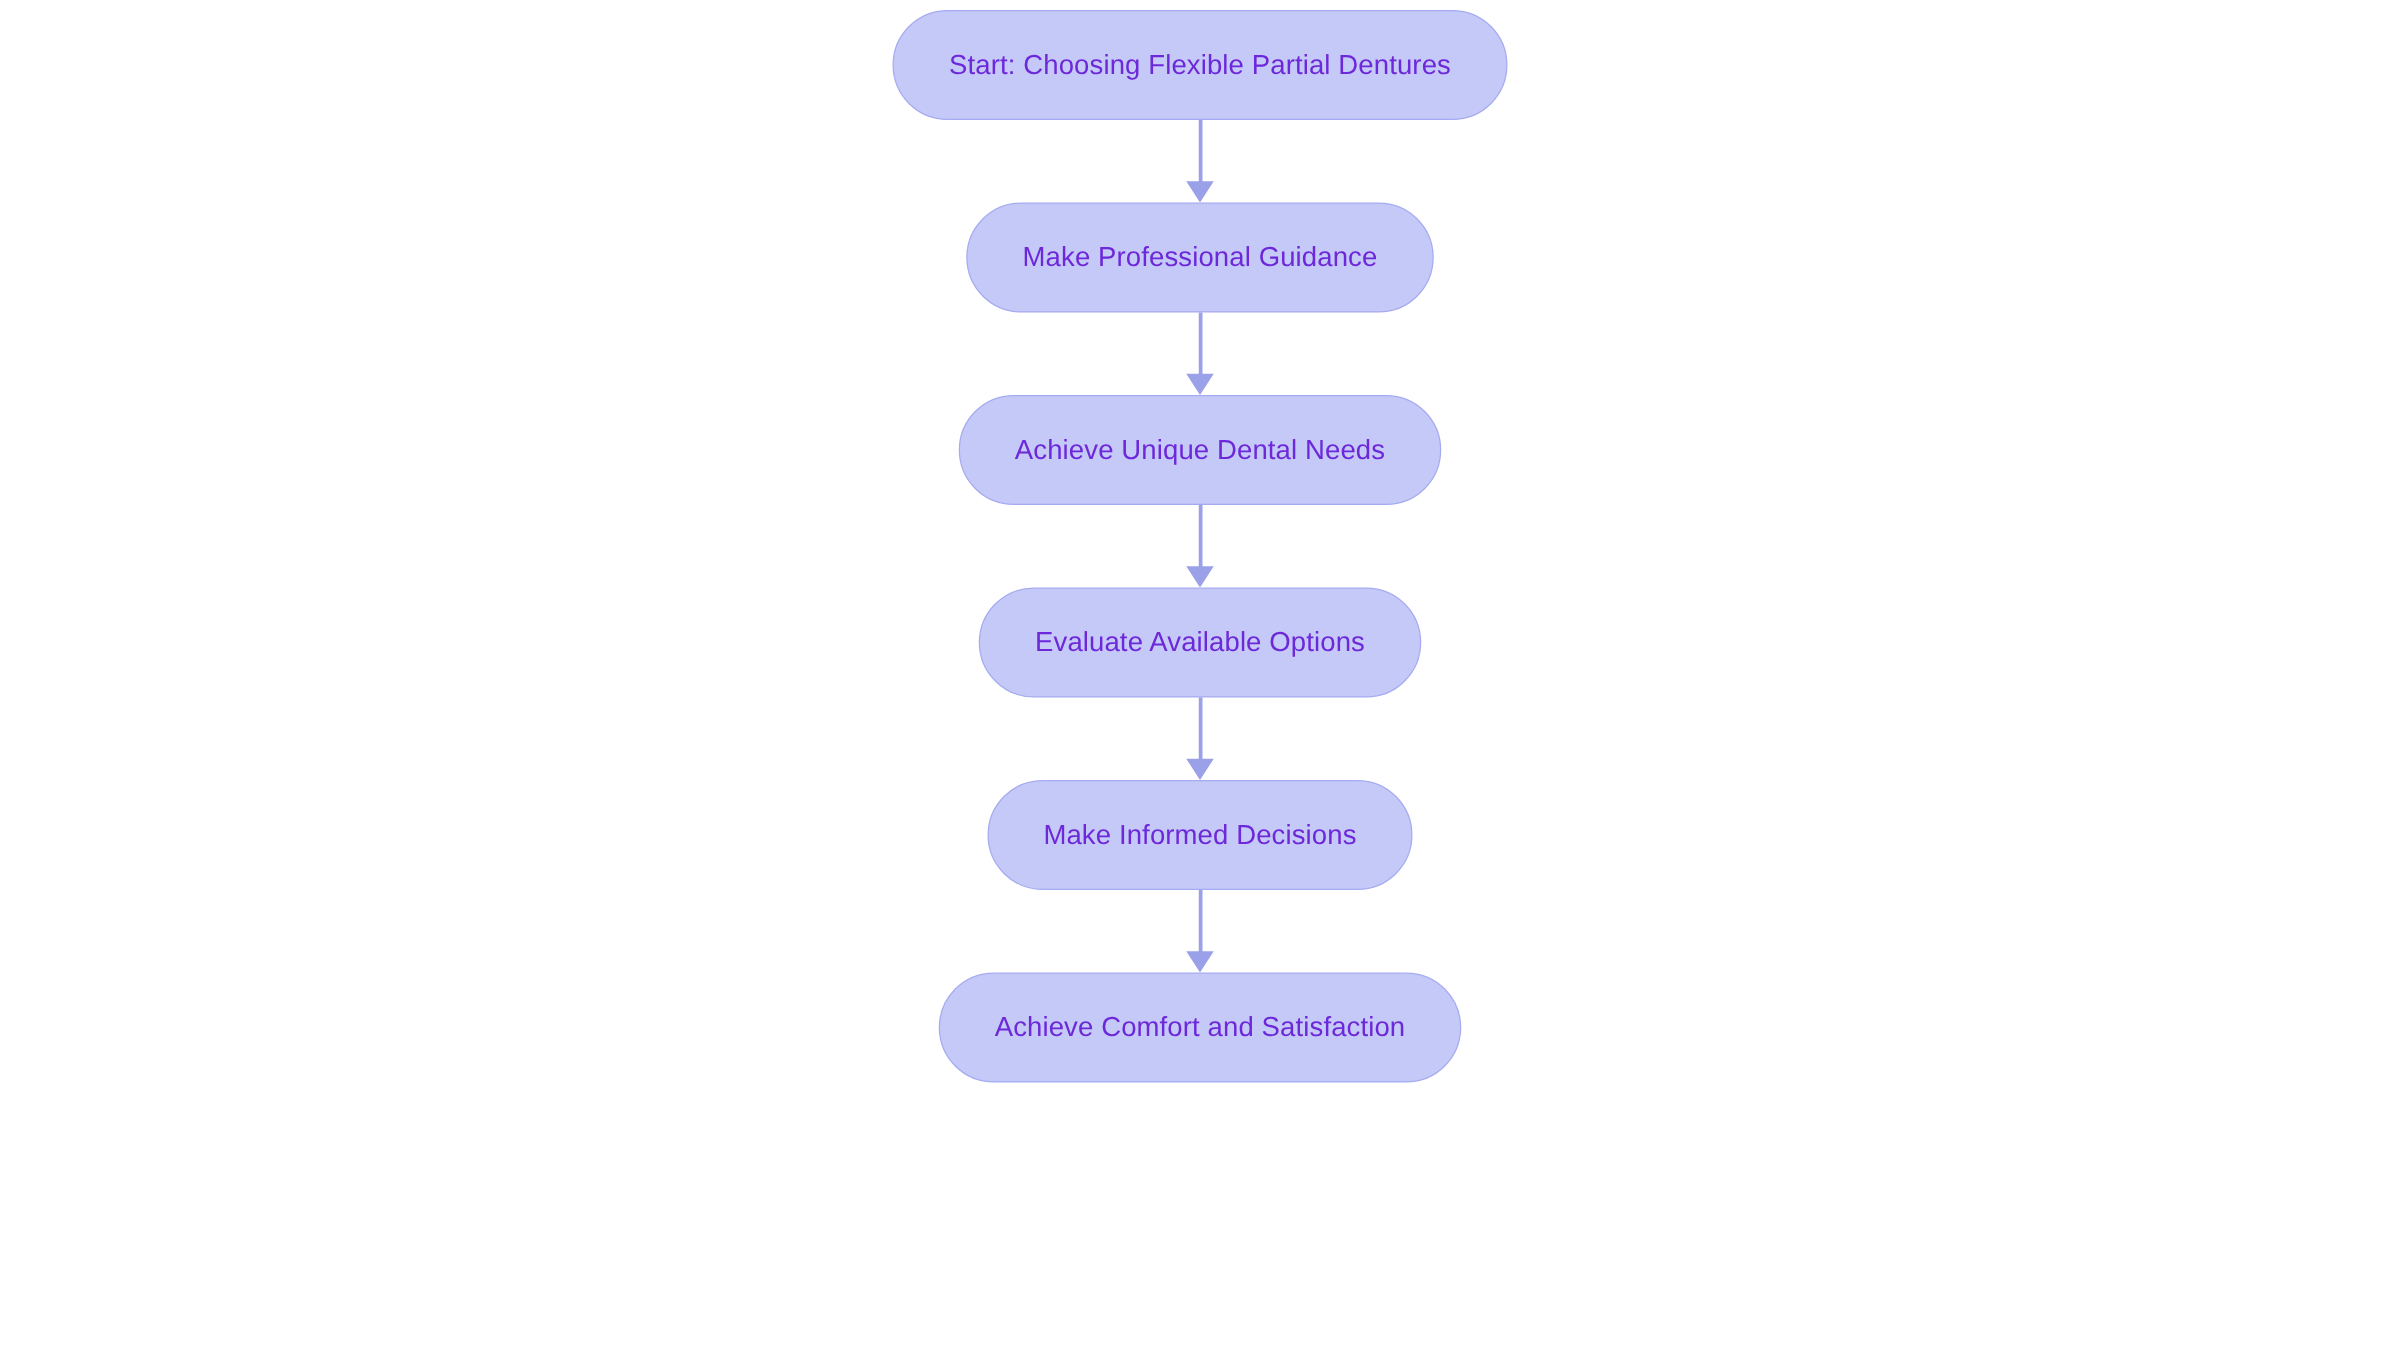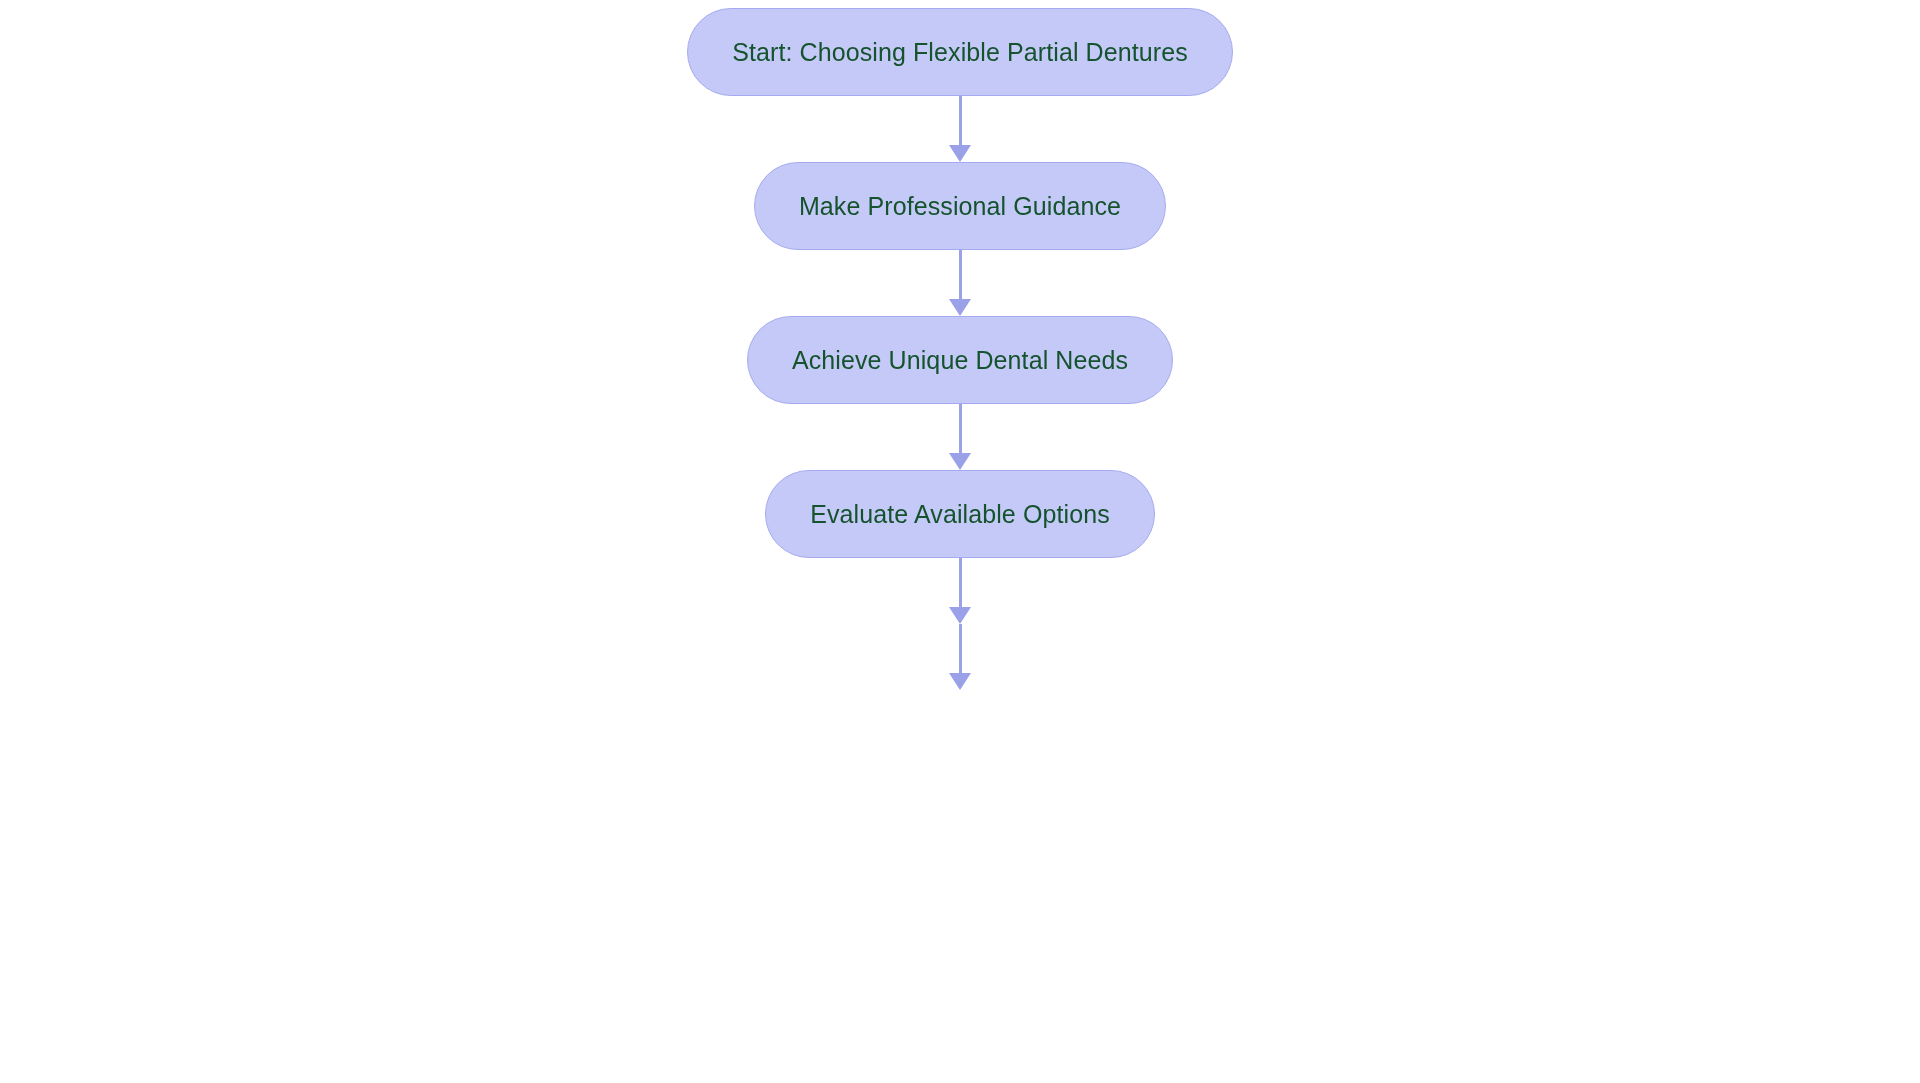--- a/index.html
+++ b/index.html
@@ -45,22 +45,22 @@
     color: #3333cc;
     font-size: 25px;
     font-weight: 400;
     letter-spacing: 0.1px;
     white-space: nowrap;
     height: 88px;
     padding: 0 44px;
   }
 
   .node-label {
-    color: #14532d;
-    font-size: 25px;
+    color: #6d28d9;
+    font-size: 22px;
     line-height: 1;
   }
 
   .connector {
     position: relative;
     width: 24px;
     display: flex;
     flex-direction: column;
     align-items: center;
     justify-content: flex-start;
@@ -125,21 +125,27 @@
 
     <div class="node">
       <span class="node-label">Evaluate Available Options</span>
     </div>
 
     <div class="connector gap-4">
       <div class="stem"></div>
       <div class="head"></div>
     </div>
 
+    <div class="node">
+      <span class="node-label">Make Informed Decisions</span>
+    </div>
 
     <div class="connector gap-5">
       <div class="stem"></div>
       <div class="head"></div>
     </div>
 
+    <div class="node">
+      <span class="node-label">Achieve Comfort and Satisfaction</span>
+    </div>
 
   </div>
 </div>
 
 </body></html>

